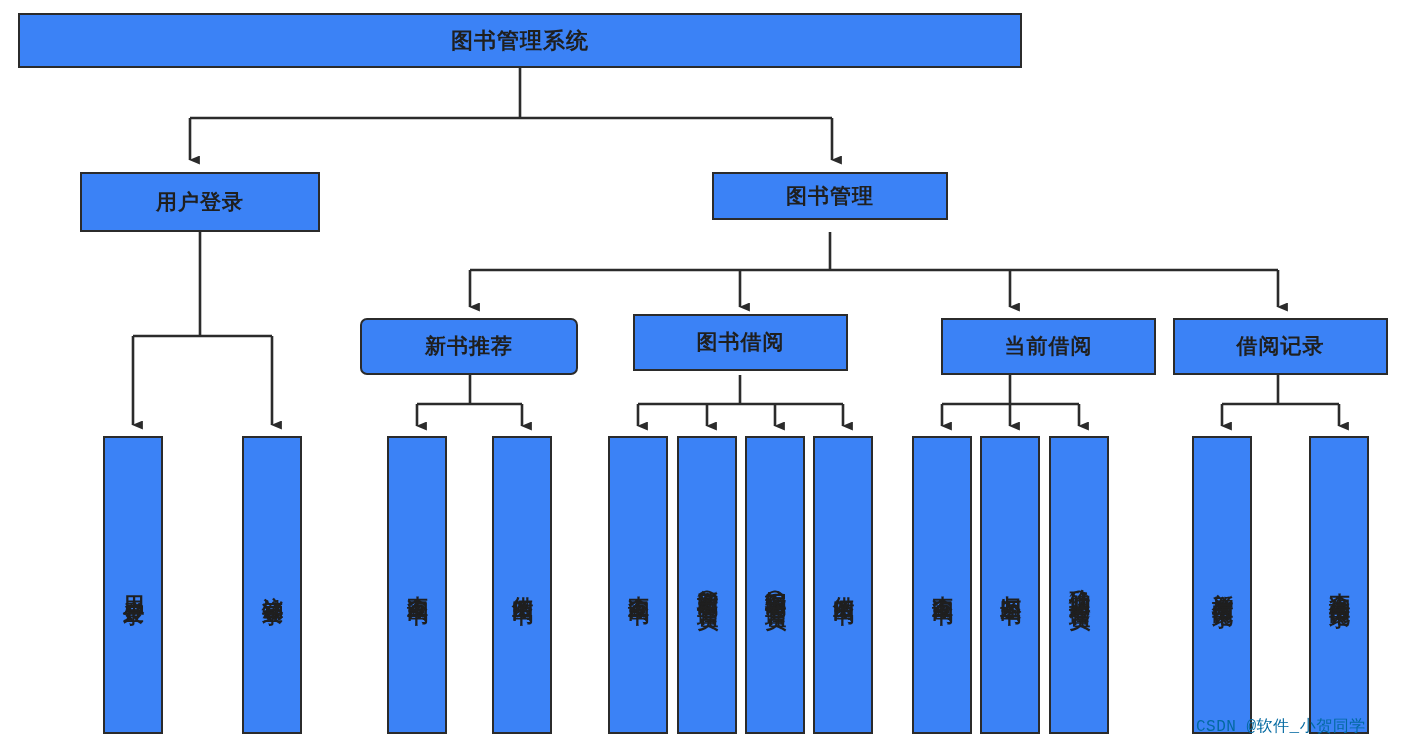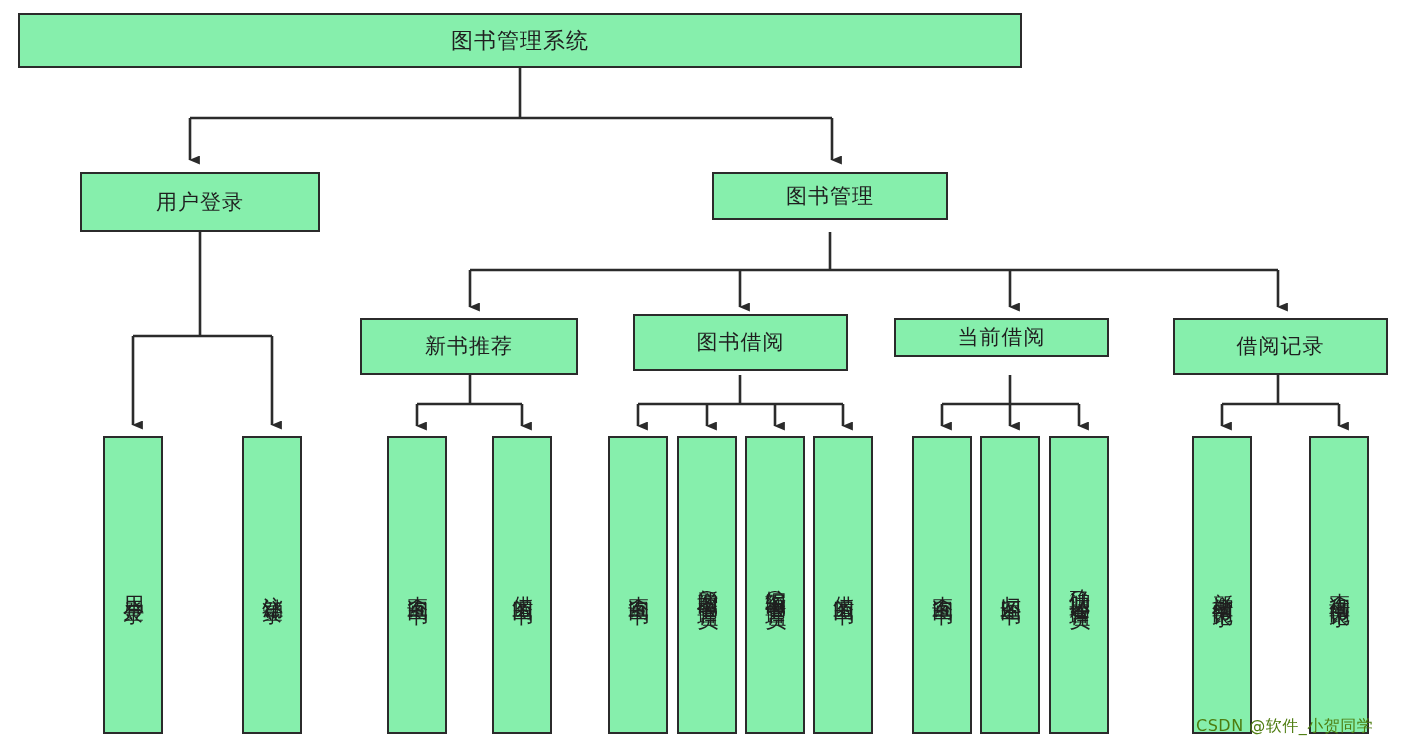--- a/index.html
+++ b/index.html
@@ -20,26 +20,27 @@
     position:absolute;
     left:0; top:0;
     width:1405px;
     height:747px;
     pointer-events:none;
   }
   
   .node{
     position:absolute;
     box-sizing:border-box;
-    background:#86efac;
+    background:#3b82f6;
     border:2px solid #2b2b2b;
     display:flex;
     align-items:center;
     justify-content:center;
     text-align:center;
+    font-weight:bold;
   }
   .node .label{
     display:block;
     font-size:21px;
     line-height:1.15;
     letter-spacing:1px;
     color:#1f1f1f;
     white-space:nowrap;
   }
   
@@ -55,24 +56,25 @@
     writing-mode:vertical-rl;
     text-orientation:upright;
     font-size:21px;
     line-height:1.02;
     letter-spacing:3px;
     white-space:pre;
   }
   .watermark{
     position:absolute;
     font-size:16px;
-    color:#4d7c0f;
+    color:#0369a1;
     letter-spacing:0.5px;
     white-space:nowrap;
     user-select:none;
+    font-family:Liberation Mono, monospace;
   }
 </style>
 </head>
 <body>
 
 <div id="canvas">
 
   <svg class="svg-layer" viewBox="0 0 1405 747" xmlns="http://www.w3.org/2000/svg">
     <defs>
       <marker id="arrow" viewBox="0 0 10 12" refX="5" refY="11" markerWidth="9" markerHeight="11" orient="auto-start-reverse" markerUnits="userSpaceOnUse">
@@ -127,27 +129,27 @@
     <span class="label">图书管理系统</span>
   </div>
 
   <div class="node horiz" style="left:80px;top:172px;width:240px;height:60px;">
     <span class="label">用户登录</span>
   </div>
   <div class="node horiz" style="left:712px;top:172px;width:236px;height:48px;">
     <span class="label">图书管理</span>
   </div>
 
-  <div class="node horiz" style="left:360px;top:318px;width:218px;height:57px;">
+  <div class="node horiz" style="left:360px;top:318px;width:218px;height:57px;border-radius:7px;">
     <span class="label">新书推荐</span>
   </div>
   <div class="node horiz" style="left:633px;top:314px;width:215px;height:57px;">
     <span class="label">图书借阅</span>
   </div>
-  <div class="node horiz" style="left:894px;top:318px;width:215px;height:39px;">
+  <div class="node horiz" style="left:941px;top:318px;width:215px;height:57px;">
     <span class="label">当前借阅</span>
   </div>
   <div class="node horiz" style="left:1173px;top:318px;width:215px;height:57px;">
     <span class="label">借阅记录</span>
   </div>
 
   <div class="node vert" style="left:103px;top:436px;width:60px;height:298px;">
     <span class="label">用户登录</span>
   </div>
   <div class="node vert" style="left:242px;top:436px;width:60px;height:298px;">

